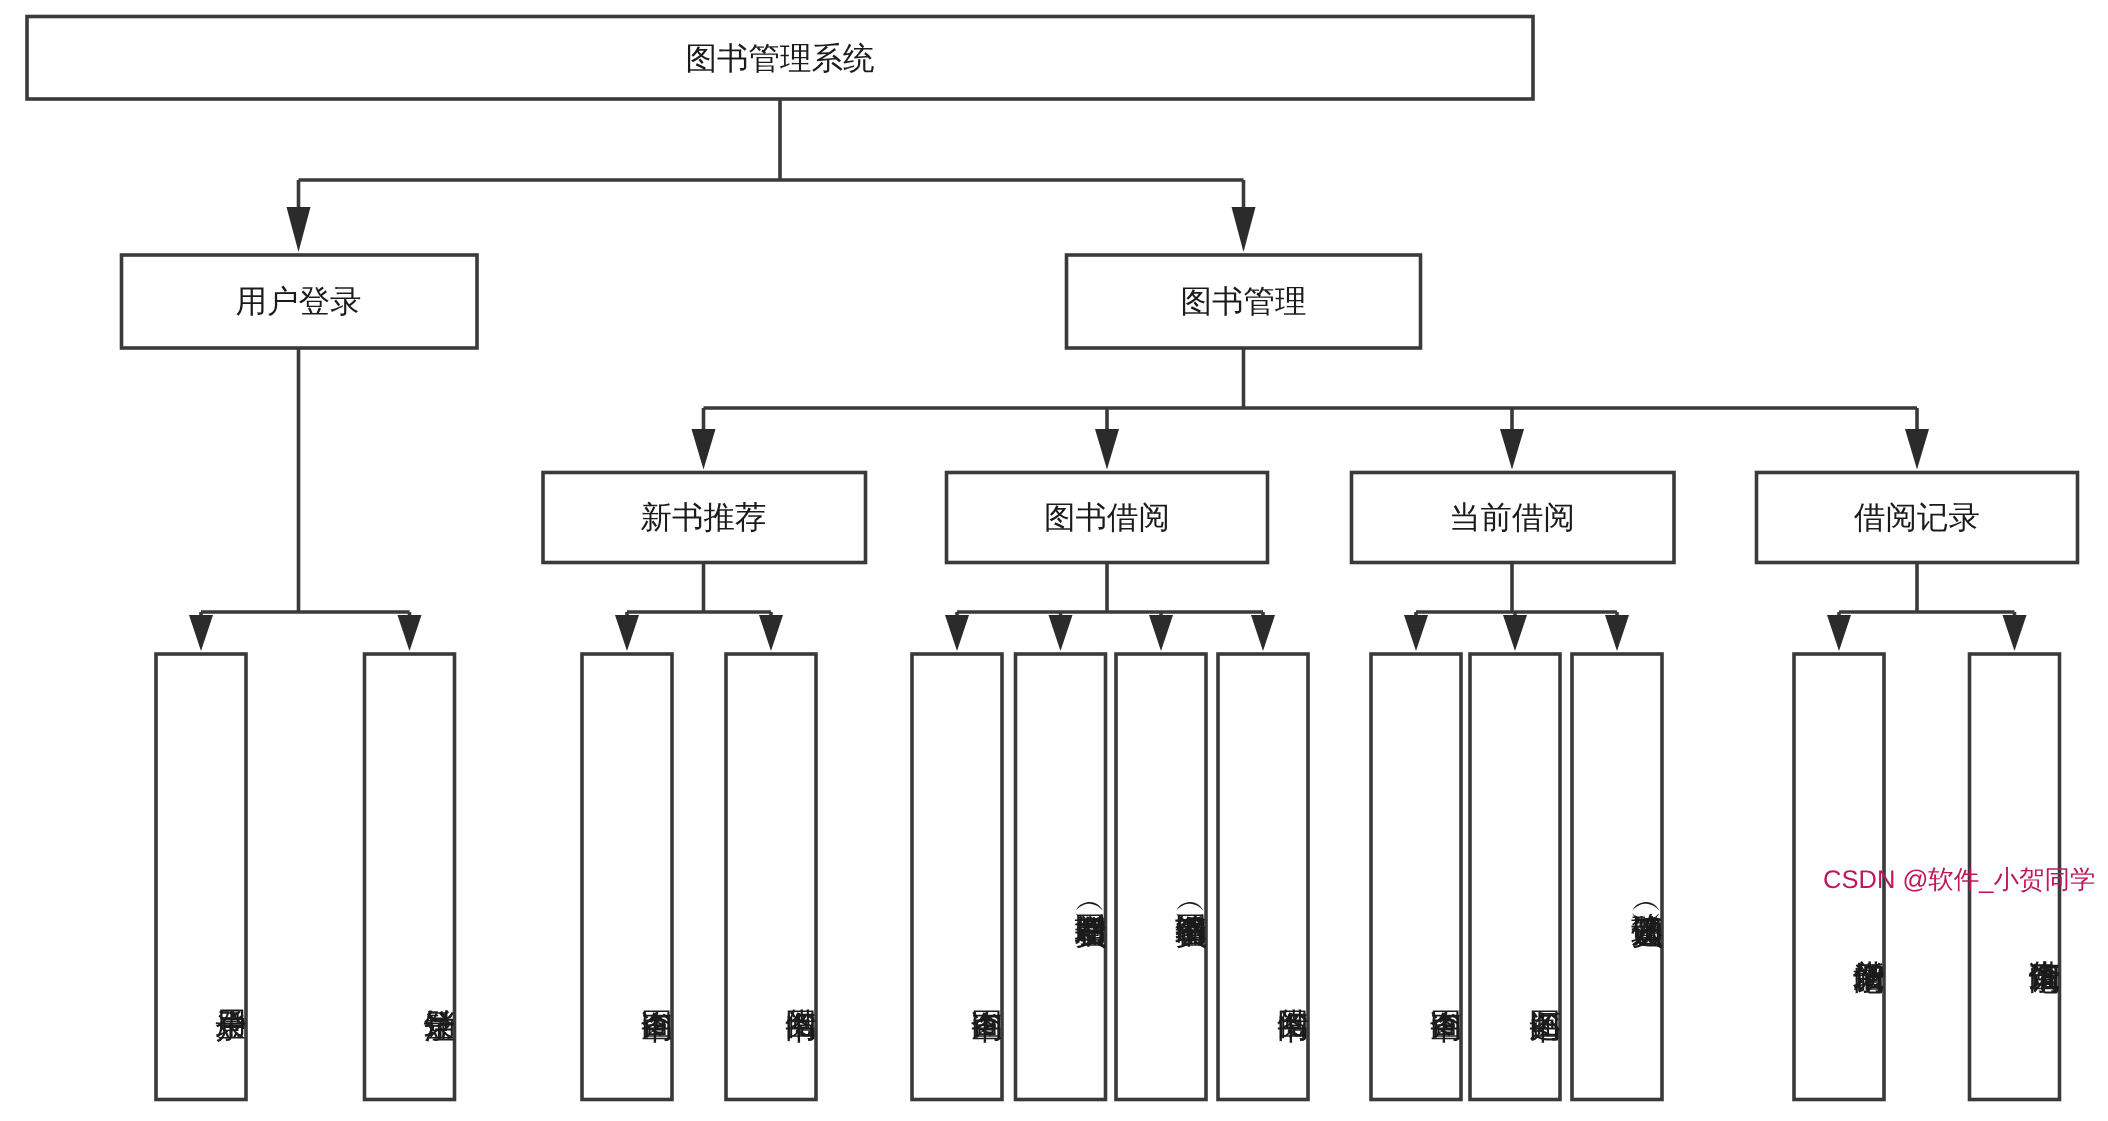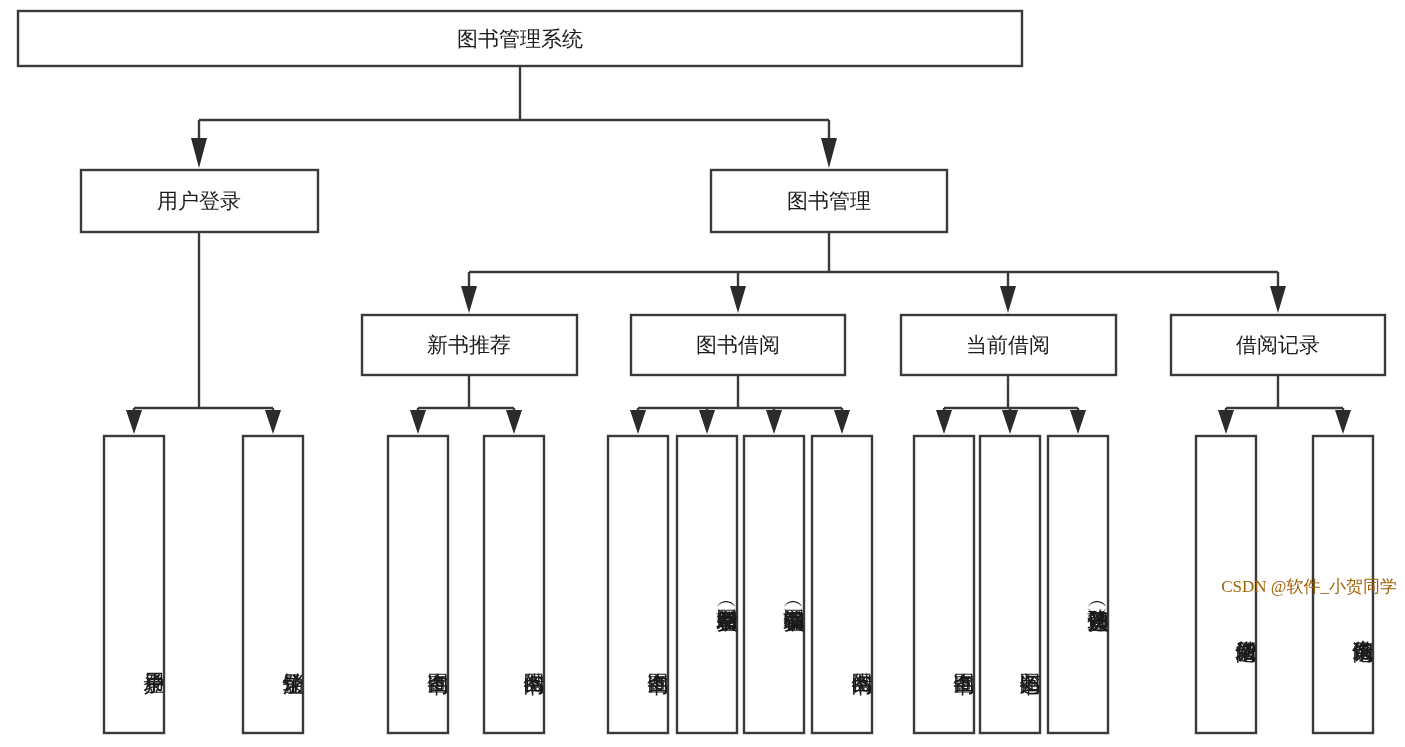--- a/index.html
+++ b/index.html
@@ -60,23 +60,23 @@
     align-items: flex-start;
     justify-content: center;
     white-space: nowrap;
     letter-spacing: 0.5px;
     pointer-events: none;
   }
   .watermark {
     position: absolute;
     right: 8px;
     bottom: 6px;
-    font-family: Liberation Serif, serif;
+    font-family: Liberation Sans, sans-serif;
     font-size: 17px;
-    color: #a16207;
+    color: #be185d;
     white-space: nowrap;
   }
 </style>
 </head>
 <body>
 
 <div id="diagram-root">
 
   <svg id="flow-svg" viewBox="0 0 1405 747">
 

